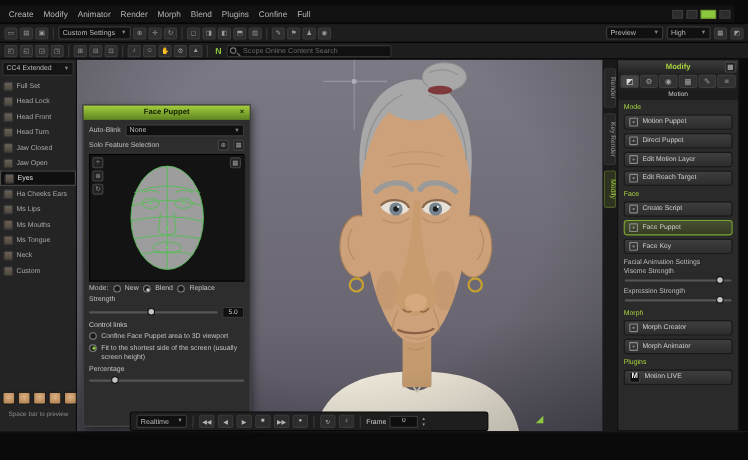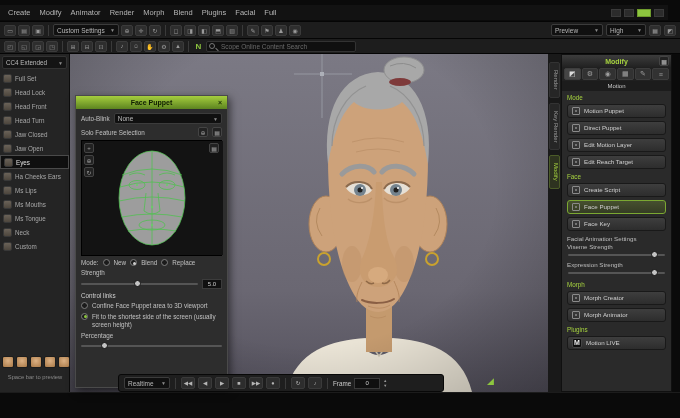--- a/index.html
+++ b/index.html
@@ -104,21 +104,21 @@
 <div class="app">
 
   <div class="menubar">
     <span class="mi">Create</span>
     <span class="mi">Modify</span>
     <span class="mi">Animator</span>
     <span class="mi">Render</span>
     <span class="mi">Morph</span>
     <span class="mi">Blend</span>
     <span class="mi">Plugins</span>
-    <span class="mi">Facial</span>
+    <span class="mi">Confine</span>
     <span class="mi">Full</span>
     <div class="win-ctrls">
       <span class="wc"></span>
       <span class="wc"></span>
       <span class="wc green"></span>
       <span class="wc"></span>
     </div>
   </div>
 
   <div class="tbrow tb1">

